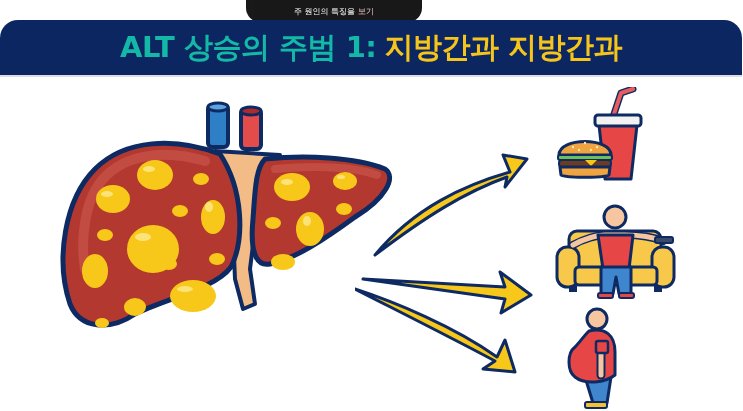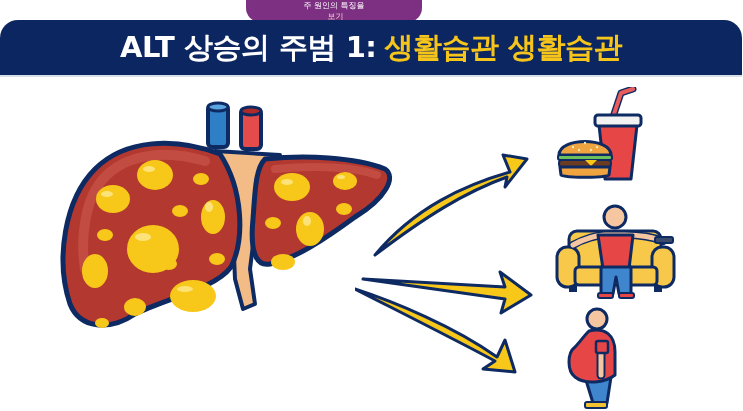--- a/index.html
+++ b/index.html
@@ -13,29 +13,28 @@
       position: relative;
       overflow: hidden;
       font-family: "DejaVu Sans", "Liberation Sans", sans-serif;
     }
     .ghost-tab {
       position: absolute;
       left: 246px;
       top: 0;
       width: 176px;
       height: 22px;
-      background: #701a75;
+      background: #000000;
       border-radius: 0 0 14px 14px;
       display: flex;
       align-items: center;
       justify-content: center;
       font-size: 8px;
       color: #ffffff;
       opacity: 0.9;
-      flex-direction: column;
     }
     .ghost-tab .accent { color: #f7c9c9; margin-left: 3px; }
     .header {
       position: absolute;
       left: 0;
       top: 20px;
       width: 742px;
       height: 57px;
       background: #0c2661;
       border-radius: 18px 18px 0 0;
@@ -44,21 +43,21 @@
       justify-content: center;
       border-bottom: 2px solid #d8dde6;
       box-sizing: border-box;
     }
     .header-title {
       font-size: 29px;
       font-weight: bold;
       letter-spacing: -0.5px;
       white-space: nowrap;
     }
-    .header-title .white { color: #ffffff; }
+    .header-title .white { color: #14b8a6; }
     .header-title .yellow { color: #f6c51b; margin-left: 8px; }
     .stage {
       position: absolute;
       left: 0;
       top: 77px;
       width: 743px;
       height: 334px;
     }
     .liver-svg {
       position: absolute;
@@ -108,21 +107,21 @@
 </head>
 <body>
 
 <div class="ghost-tab">
   <span>주 원인의 특징을</span>
   <span class="accent">보기</span>
 </div>
 
 <div class="header">
   <div class="header-title">
-    <span class="white">ALT 상승의 주범 1:</span><span class="yellow">생활습관 생활습관</span>
+    <span class="white">ALT 상승의 주범 1:</span><span class="yellow">지방간과 지방간과</span>
   </div>
 </div>
 
 <div class="stage">
 
   <svg class="liver-svg" viewBox="0 0 340 230">
 
     <rect x="153" y="6" width="20" height="42" rx="4" fill="#2f7fc7" stroke="#0e2a63" stroke-width="4"></rect>
     <ellipse cx="163" cy="8" rx="10" ry="4" fill="#5aa5e0" stroke="#0e2a63" stroke-width="3"></ellipse>
     <rect x="186" y="10" width="20" height="40" rx="4" fill="#e44b4b" stroke="#0e2a63" stroke-width="4"></rect>

